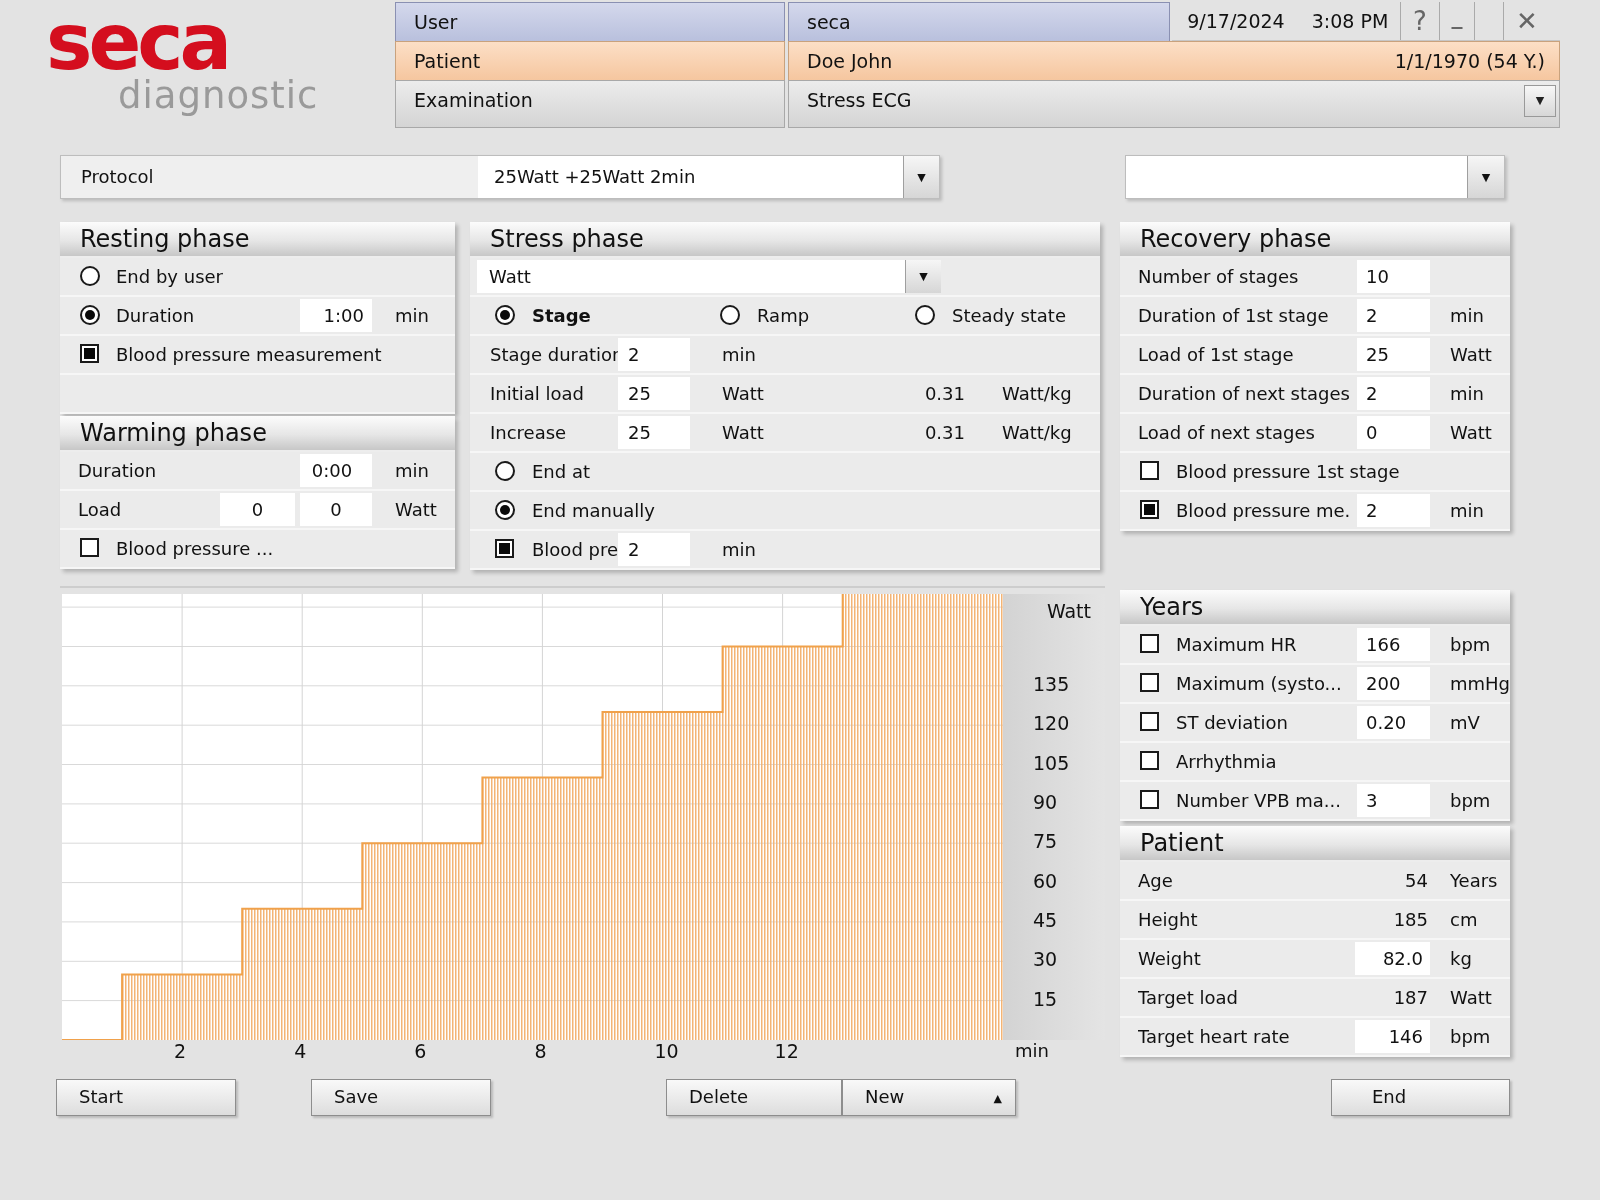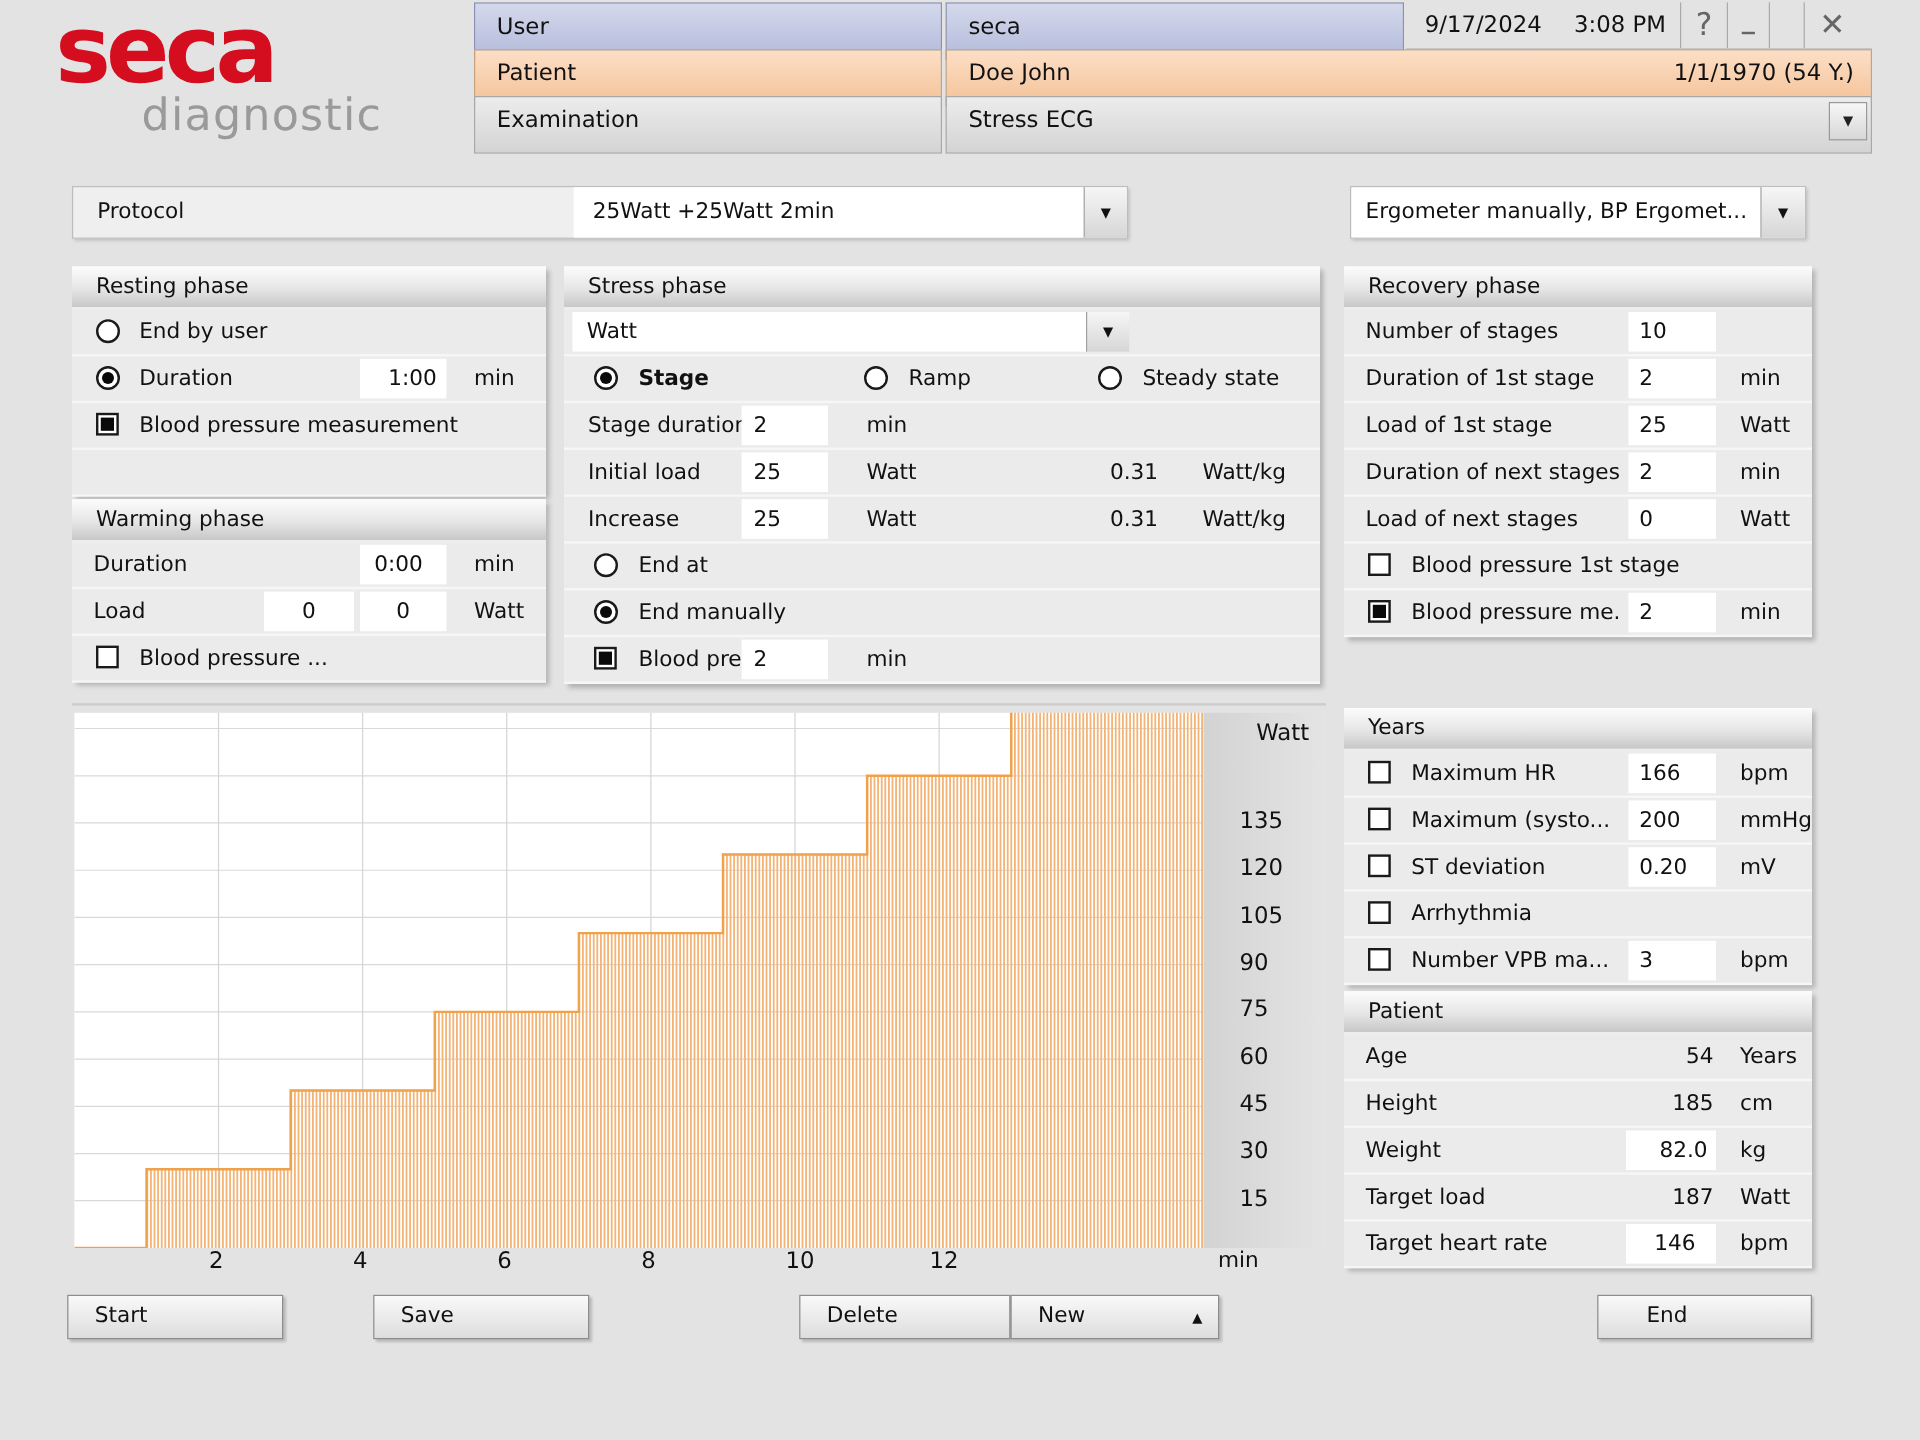--- a/index.html
+++ b/index.html
@@ -36,21 +36,21 @@
     background:linear-gradient(#f6f6f6,#d6d6d6);border-left:1px solid #9f9f9f;
     display:flex;align-items:center;justify-content:center;font-size:11px;}
   .device{position:absolute;left:1125px;top:155px;width:380px;height:44px;background:#fff;
     border:1px solid #bdbdbd;box-shadow:2px 2px 3px rgba(0,0,0,.18);box-sizing:border-box;}
   .device-text{position:absolute;left:12px;right:40px;top:0;line-height:42px;font-size:18px;
     white-space:nowrap;overflow:hidden;}
 
   
   .panel{position:absolute;background:#f6f6f6;box-shadow:3px 3px 4px rgba(0,0,0,.22);}
   .phdr{height:34px;line-height:34px;background:linear-gradient(#fcfcfc,#e6e6e6 55%,#c7c7c7);
-    font-size:18px;padding-left:20px;border-bottom:2px solid #ededed;}
+    font-size:24px;padding-left:20px;border-bottom:2px solid #ededed;}
   .prow{position:relative;height:37px;background:#ebebeb;margin-bottom:2px;font-size:18px;}
   .plabel{position:absolute;top:0;line-height:37px;white-space:nowrap;overflow:hidden;}
   .unit{position:absolute;top:0;line-height:37px;}
   .field{position:absolute;top:2px;bottom:2px;background:#fff;line-height:33px;
     box-sizing:border-box;white-space:nowrap;}
   .check{position:absolute;top:8px;width:19px;height:19px;border:2px solid #1a1a1a;
     background:#fff;box-sizing:border-box;}
   .check.on::after{content:'';position:absolute;left:2px;top:2px;right:2px;bottom:2px;background:#0a0a0a;}
   .radio{position:absolute;top:8px;width:20px;height:20px;border:2px solid #1a1a1a;
     border-radius:50%;background:#fff;box-sizing:border-box;}
@@ -113,21 +113,20 @@
   </div>
 
   <div class="proto">
     <div class="proto-label">Protocol</div>
     <div class="proto-field">25Watt  +25Watt  2min</div>
     <div class="dd-side">
         <span>▼</span>
       </div>
   </div>
   <div class="device">
-    <div class="device-text">Ergometer manually, BP Ergomet...</div>
     <div class="dd-side" style="width:36px;">
         <span>▼</span>
       </div>
   </div>
 
   <div class="panel" style="left:60px;top:222px;width:395px;">
     <div class="phdr">Resting phase</div>
     <div class="prow">
       <span class="radio" style="left:20px;"></span>
       <span class="plabel" style="left:56px;">End by user</span>
@@ -355,21 +354,21 @@
       <span class="field" style="left:235px;width:75px;text-align:right;padding-right:7px;">82.0</span>
       <span class="unit" style="left:330px;">kg</span>
     </div>
     <div class="prow">
       <span class="plabel" style="left:18px;">Target load</span>
       <span class="plabel" style="left:230px;width:78px;text-align:right;">187</span>
       <span class="unit" style="left:330px;">Watt</span>
     </div>
     <div class="prow">
       <span class="plabel" style="left:18px;">Target heart rate</span>
-      <span class="field" style="left:235px;width:75px;text-align:right;padding-right:17px;">146</span>
+      <span class="field" style="left:235px;width:75px;text-align:right;padding-right:7px;">146</span>
       <span class="unit" style="left:330px;">bpm</span>
     </div>
   </div>
 
   <div class="btn" style="left:56px;width:180px;">Start</div>
   <div class="btn" style="left:311px;width:180px;">Save</div>
   <div class="btn" style="left:666px;width:176px;">Delete</div>
   <div class="btn" style="left:842px;width:174px;">
     <span>New</span>
     <span class="uparr">▲</span>

